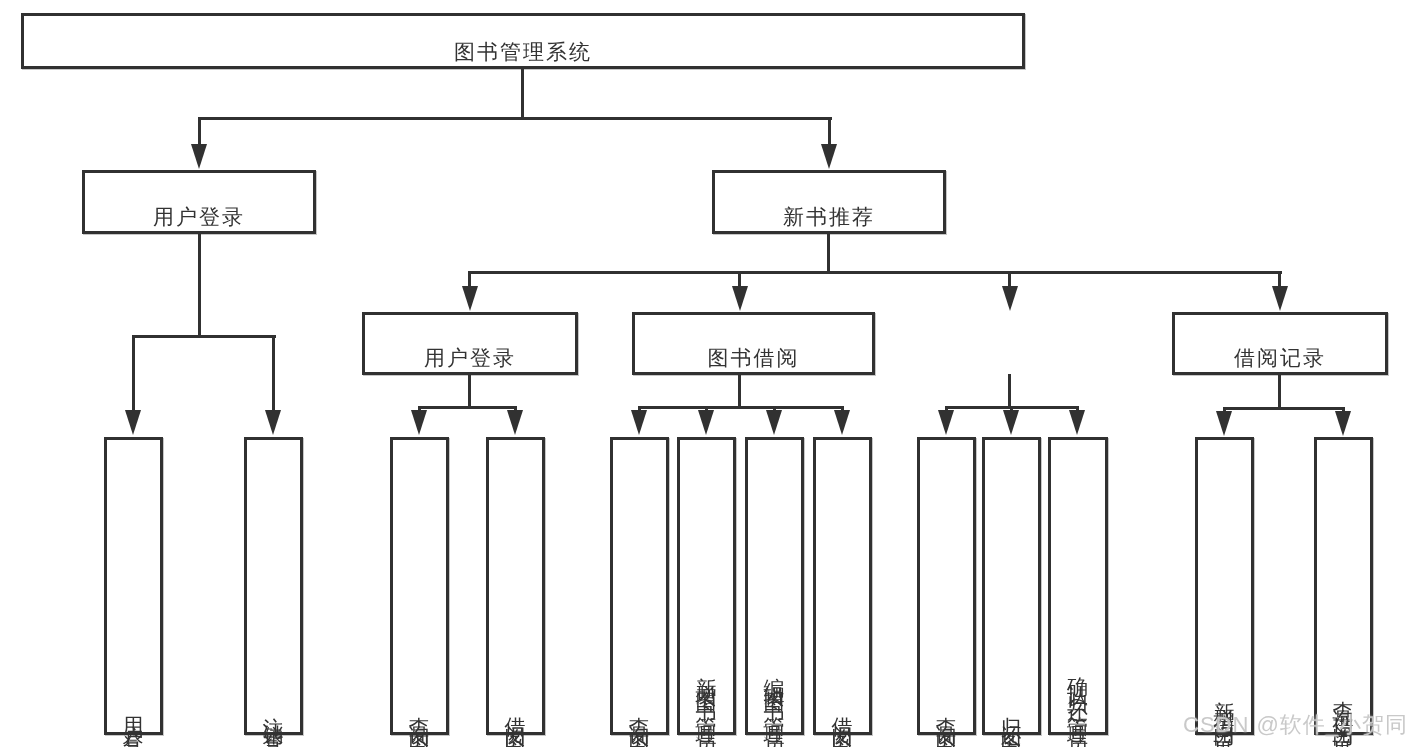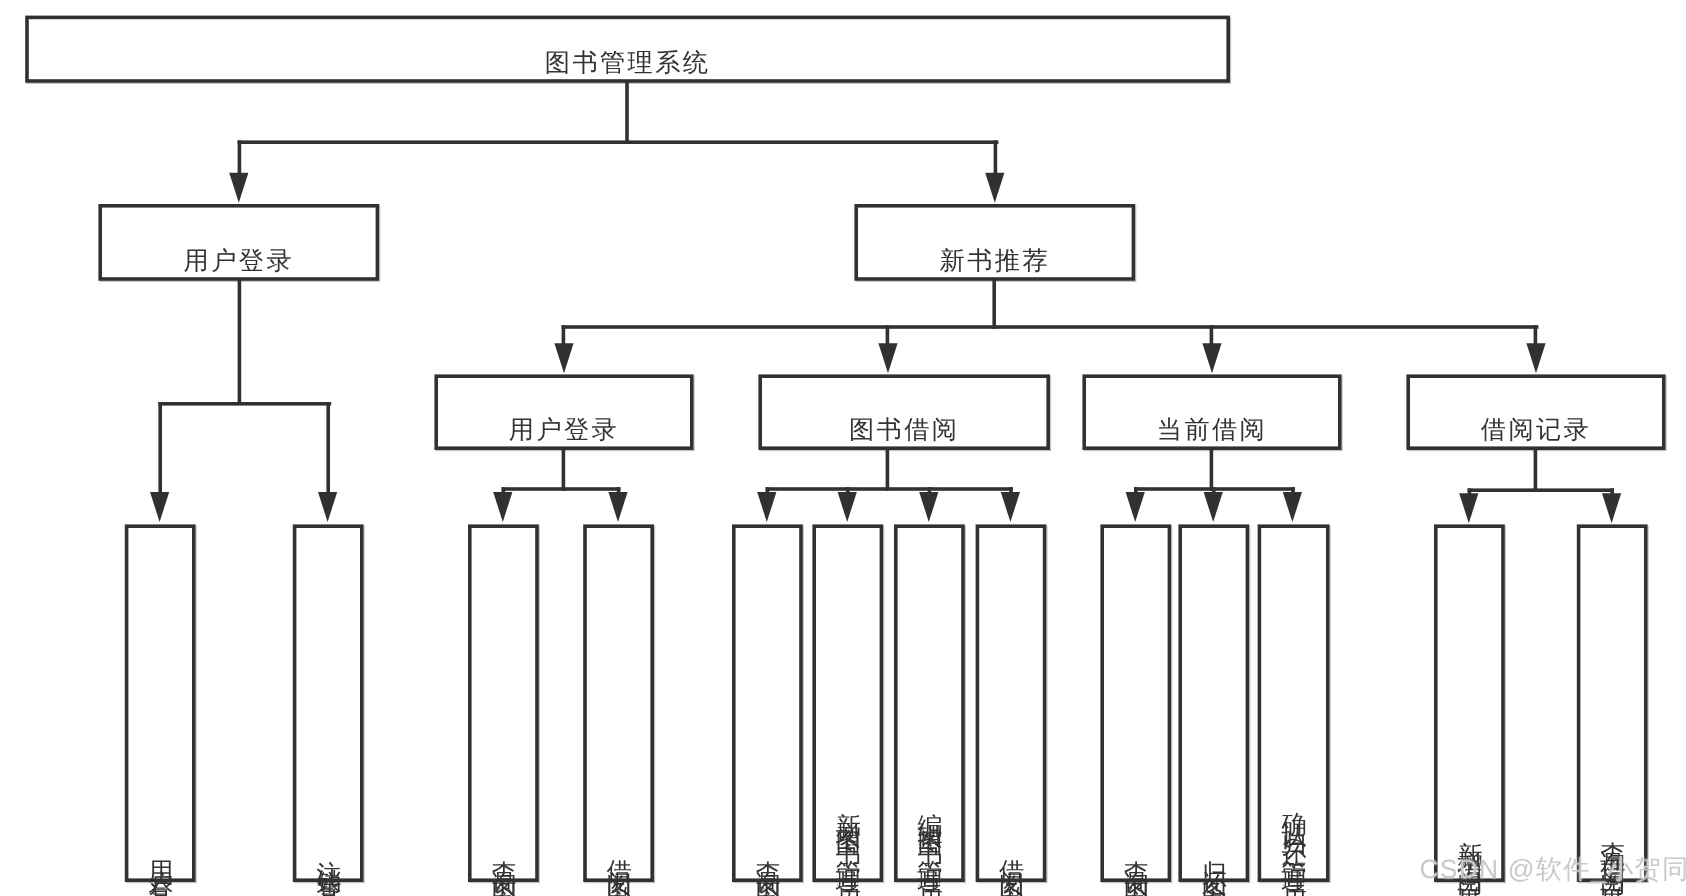--- a/index.html
+++ b/index.html
@@ -103,23 +103,20 @@
     <div class="vline" style="left:1278px;top:271px;width:3px;height:16px;"></div>
     <div class="arrowhead" style="left:1272px;top:286px;"></div>
   </div>
 
   <div class="box" style="left:362px;top:312px;width:216px;height:63px;">
     <span class="hlabel">用户登录</span>
   </div>
   <div class="box" style="left:632px;top:312px;width:243px;height:63px;">
     <span class="hlabel">图书借阅</span>
   </div>
-  <div class="box" style="left:902px;top:312px;width:216px;height:63px;">
-    <span class="hlabel">当前借阅</span>
-  </div>
   <div class="box" style="left:1172px;top:312px;width:216px;height:63px;">
     <span class="hlabel">借阅记录</span>
   </div>
 
   <div>
     <div class="vline" style="left:468px;top:374px;width:3px;height:35px;"></div>
     <div class="hline" style="left:418px;top:406px;width:99px;height:3px;"></div>
     <div class="vline" style="left:418px;top:406px;width:3px;height:8px;"></div>
     <div class="arrowhead" style="left:411px;top:410px;"></div>
     <div class="vline" style="left:514px;top:406px;width:3px;height:8px;"></div>

